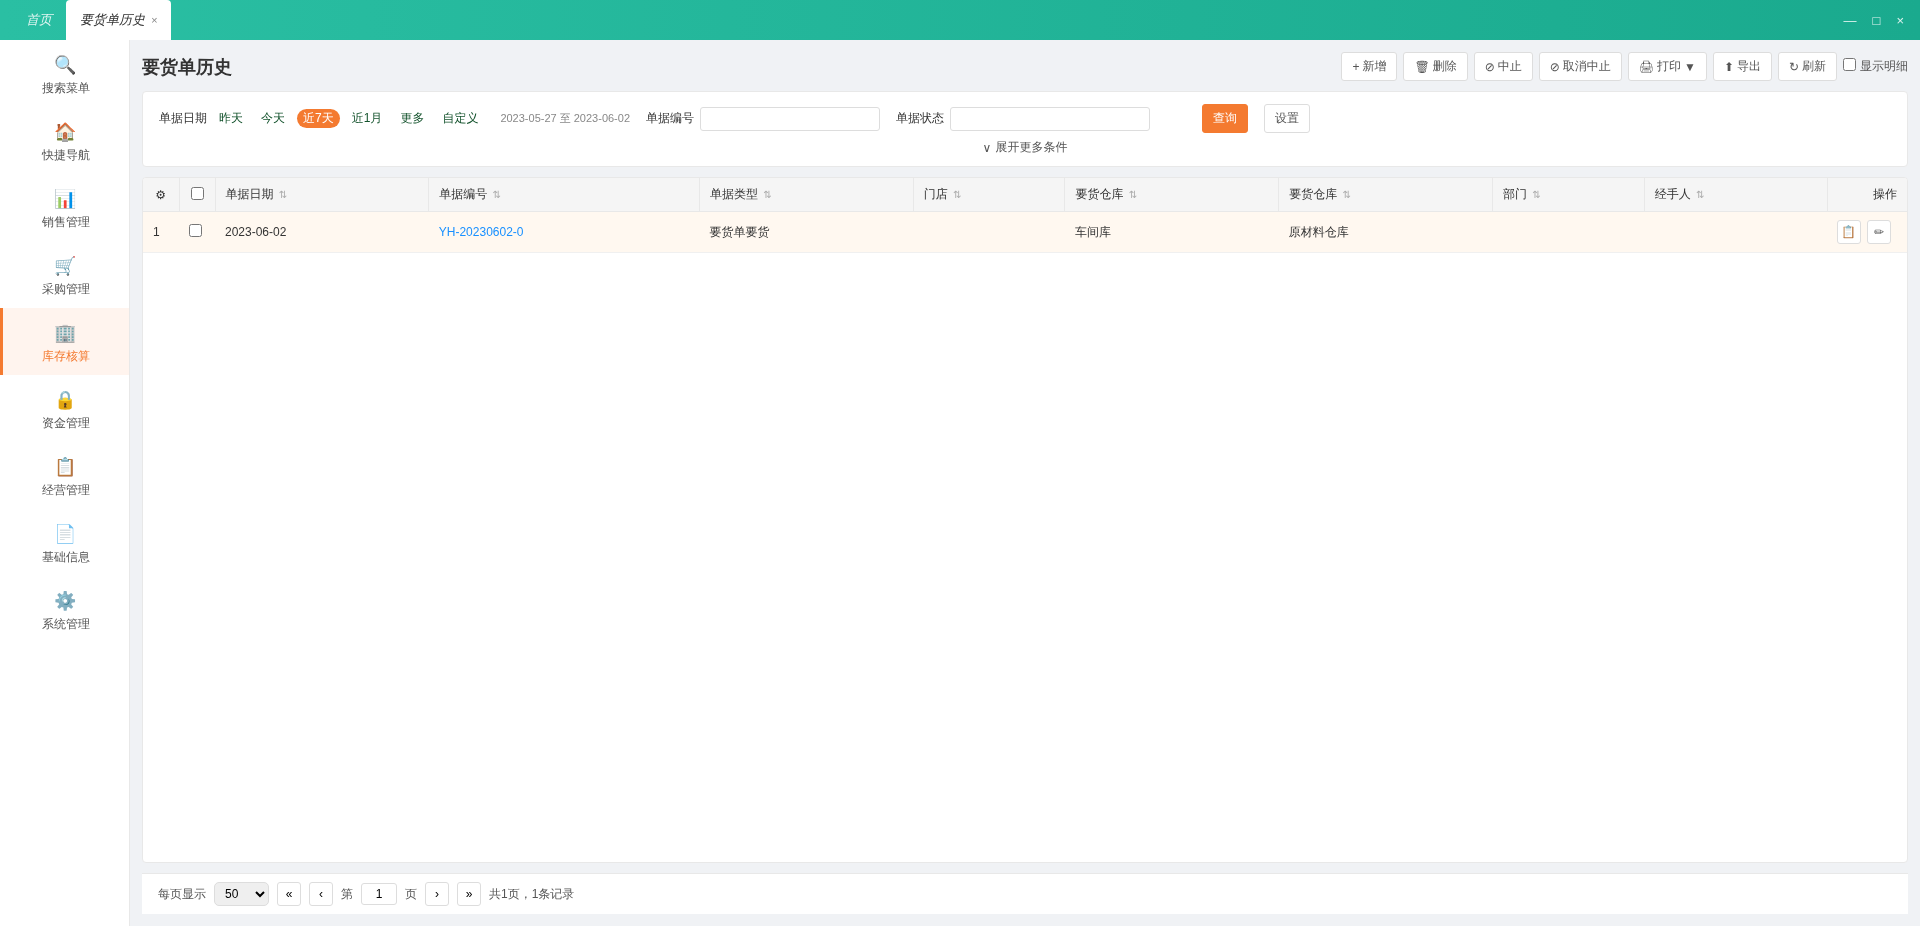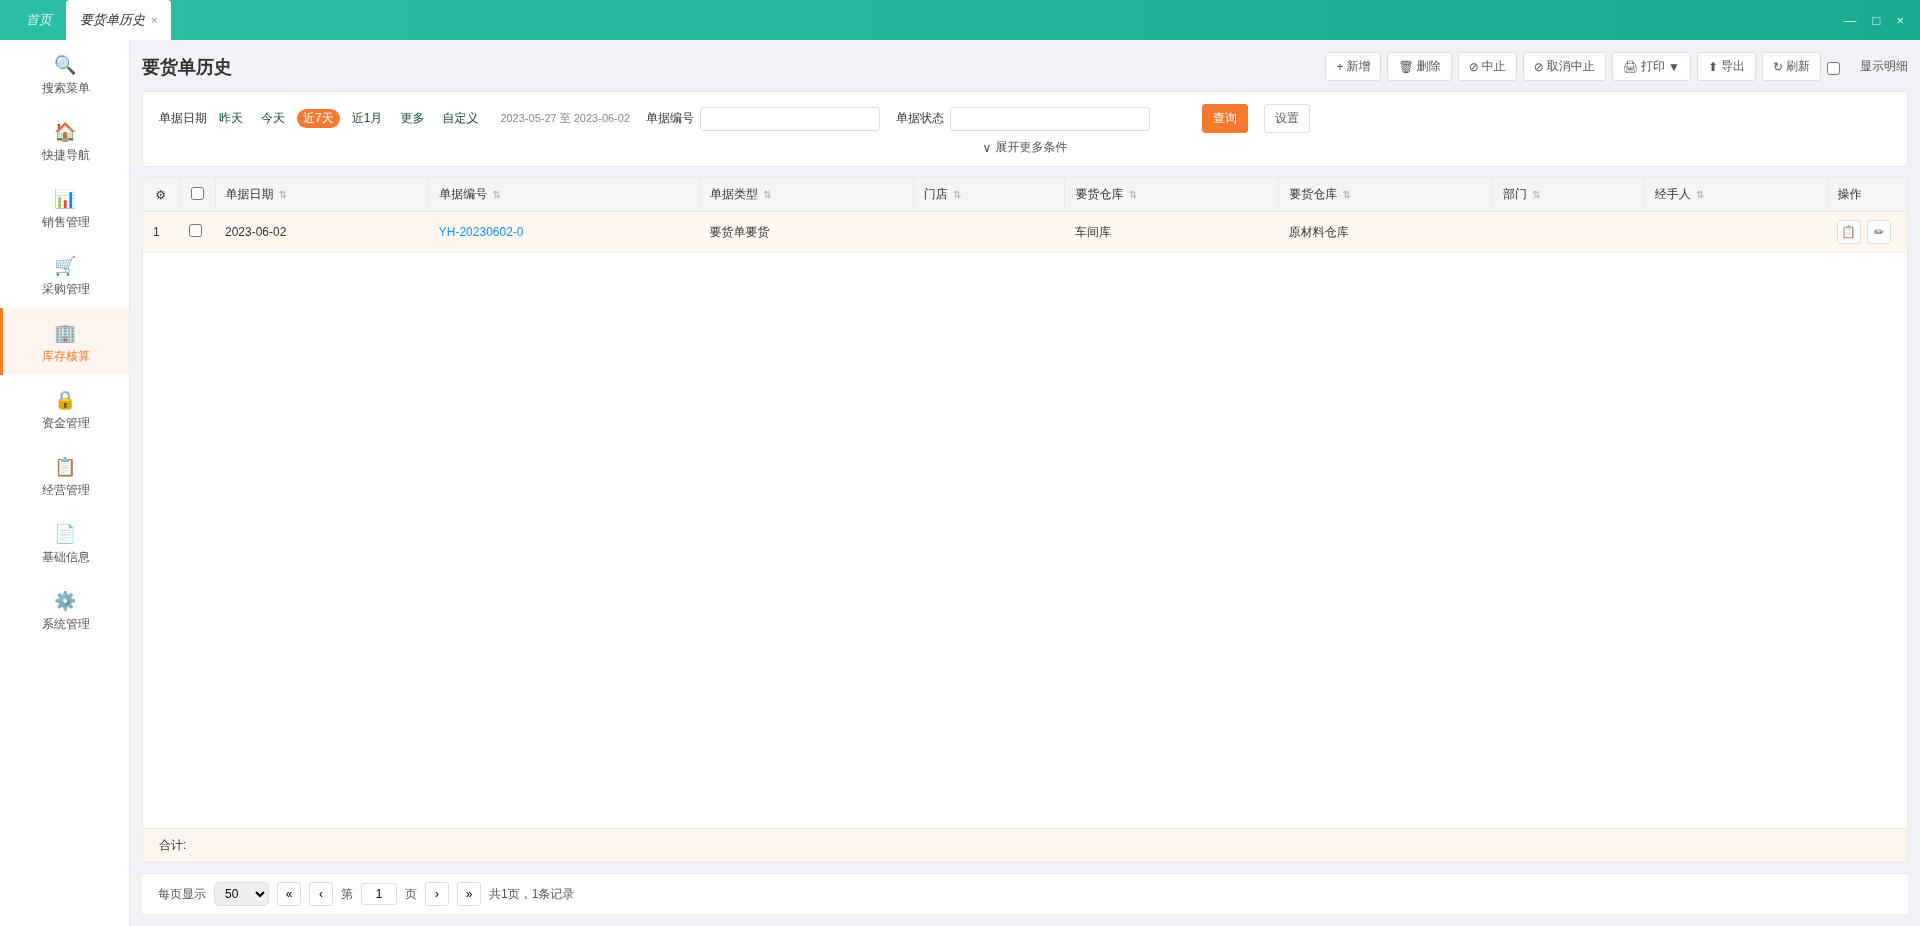--- a/index.html
+++ b/index.html
@@ -109,22 +109,22 @@
       color: #555;
     }
     .action-btn.primary {
       background: #f47a30;
       color: white;
       border-color: #f47a30;
       margin-left: 36px;
     }
     .display-toggle {
       display: flex;
-      align-items: flex-end;
-      gap: 20px;
+      align-items: flex-start;
+      gap: 4px;
       font-size: 12px;
       color: #555;
       cursor: pointer;
     }
 
     
     .filter-area {
       background: white;
       border-radius: 4px;
       padding: 12px 16px 8px;
@@ -237,21 +237,21 @@
       cursor: pointer;
       background: white;
       font-size: 12px;
       color: #555;
     }
     .th-settings {
       width: 36px;
       text-align: center;
     }
     .th-check { width: 36px; text-align: center; }
-    .th-ops { width: 80px; text-align: left; }
+    .th-ops { width: 80px; text-align: right; }
 
     
     .table-footer {
       background: #fdf6ee;
       padding: 8px 16px;
       font-size: 12px;
       color: #333;
       border-top: 1px solid #e8e8e8;
       margin-top: auto;
     }
@@ -502,23 +502,20 @@
               <div class="row-actions">
                 <button class="row-action-btn" title="查看">📋</button>
                 <button class="row-action-btn" title="编辑">✏</button>
               </div>
             </td>
           </tr>
         </tbody>
       </table>
 
       <div style="flex:1"></div>
-      <div class="table-footer">
-        <span>合计:</span>
-      </div>
     </div>
 
     <div class="pagination-area">
       <span>每页显示</span>
       <select class="page-size-select">
         <option value="50">50</option>
         <option value="10">10</option>
         <option value="20">20</option>
         <option value="100">100</option>
       </select>

